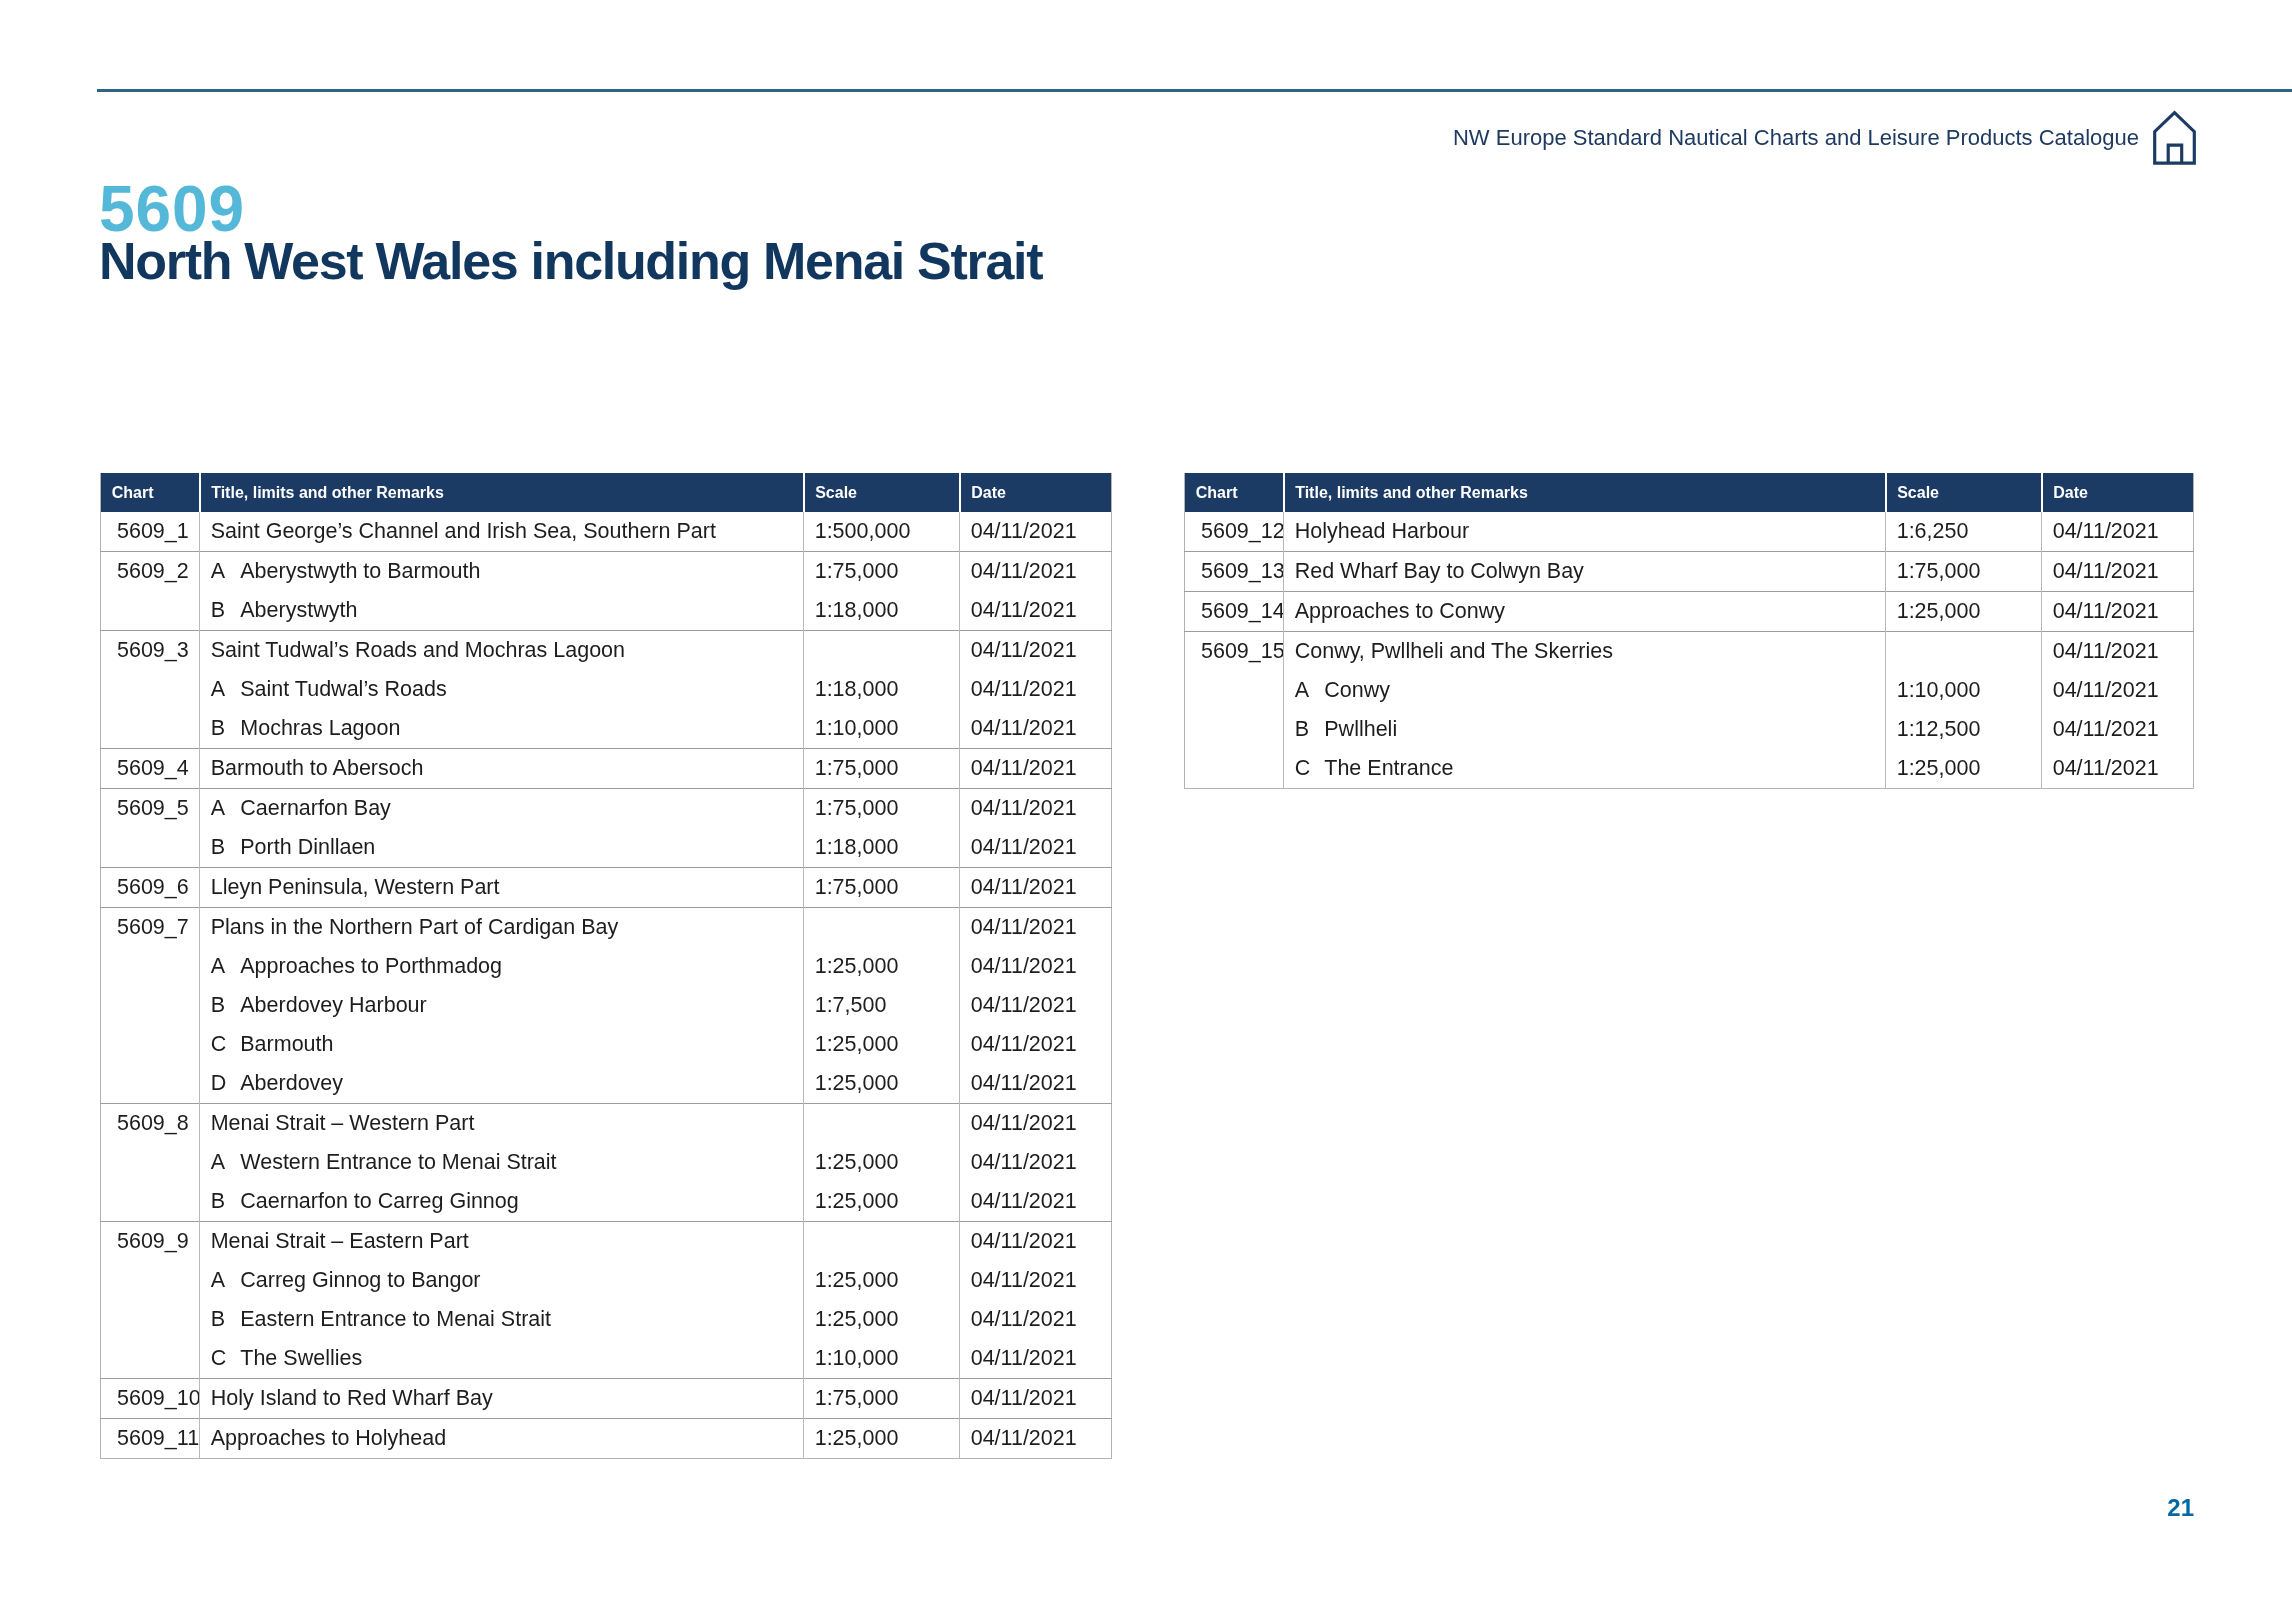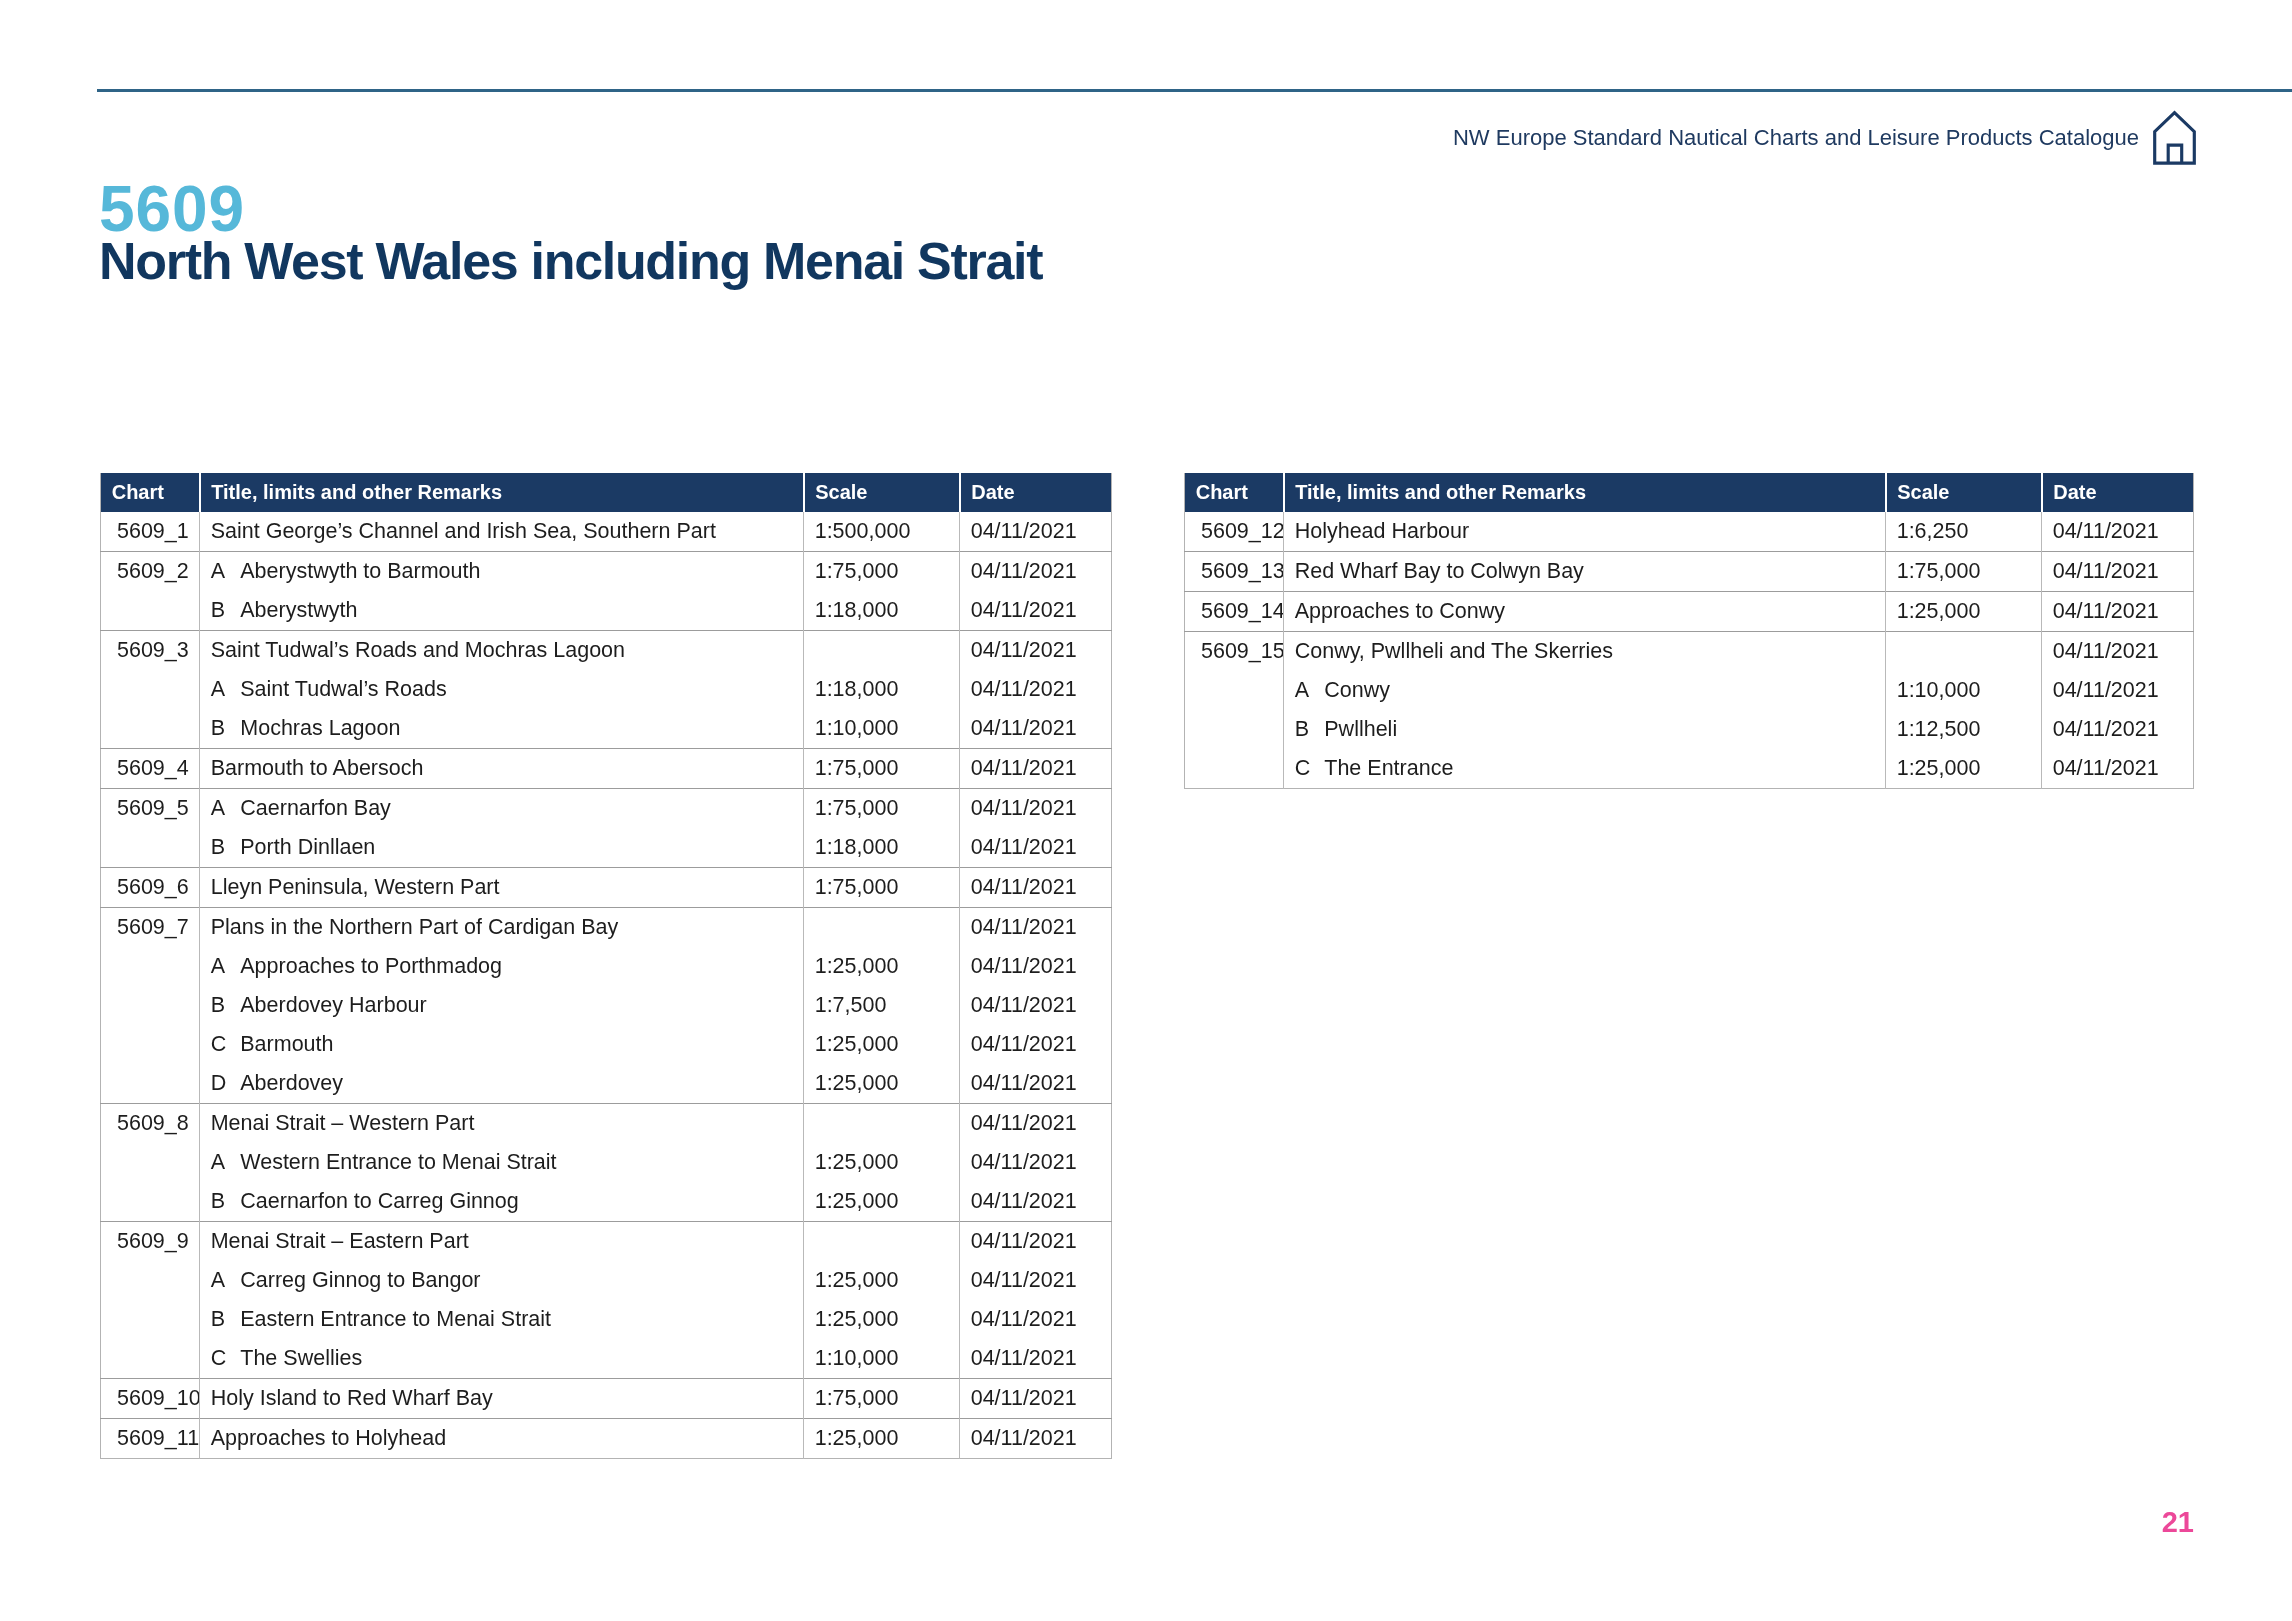--- a/index.html
+++ b/index.html
@@ -66,21 +66,21 @@
     border: 0.9px solid #b3b3b3;
     border-top: none;
   }
   .col-chart { width: 99px; }
   .col-scale { width: 156px; }
   .col-date  { width: 152px; }
 
   thead th {
     background: #1b3a64;
     color: #ffffff;
-    font-size: 20px;
+    font-size: 16px;
     font-weight: 700;
     text-align: left;
     height: 39px;
     padding: 0 5.4px 0 10.7px;
     white-space: nowrap;
     overflow: hidden;
   }
   thead th + th { border-left: 2.7px solid #ffffff; }
 
   tbody td {
@@ -95,24 +95,23 @@
   }
   tbody td.c-title, tbody td.c-scale, tbody td.c-date { border-left: 0.9px solid #b9b9b9; }
   tbody tr.group-first > td { border-top: 0.9px solid #9c9c9c; }
   tbody tr.first-row > td { border-top: none !important; }
   td.c-chart { vertical-align: top; padding-left: 16px; }
   .letter { display: inline-block; min-width: 29.6px; }
 
   .page-number {
     position: absolute;
     top: 1494px; right: 99px;
-    font-size: 29px;
+    font-size: 24px;
     font-weight: 700;
-    color: #ec4899;
-    margin-top: 12px;
+    color: #0369a1;
   }
 </style>
 </head>
 <body>
 
 <div class="top-rule"></div>
 
 <div class="catalogue-header">NW Europe Standard Nautical Charts and Leisure Products Catalogue</div>
 
 <div class="home-icon">

